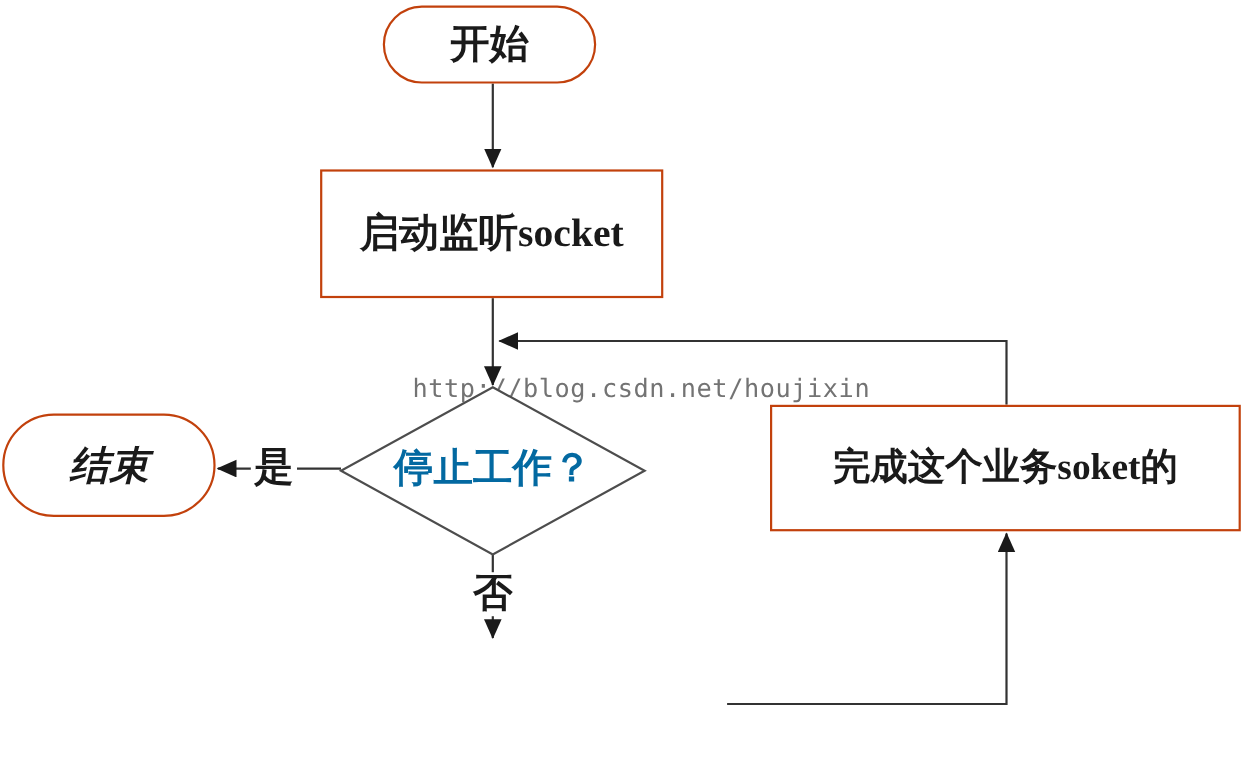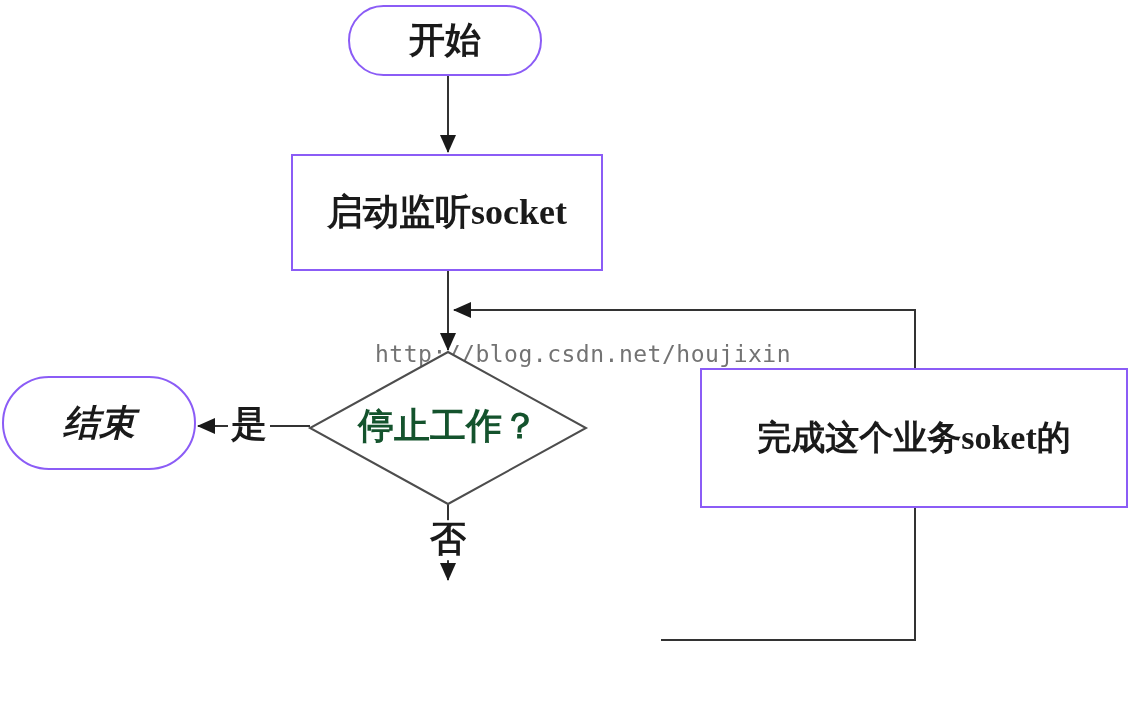--- a/index.html
+++ b/index.html
@@ -32,47 +32,47 @@
     stroke: #4d4d4d;
     stroke-width: 2;
   }
   marker path { fill: #1a1a1a; }
 
   .node {
     position: absolute;
     z-index: 3;
     box-sizing: border-box;
     background: #ffffff;
-    border: 2px solid #8b5cf6;
+    border: 2px solid #c2410c;
     display: flex;
     align-items: center;
     justify-content: center;
     text-align: center;
     color: #1a1a1a;
     font-weight: bold;
     font-size: 36px;
     line-height: 1.25;
   }
   .stadium { border-radius: 999px; }
 
   .node-start  { left: 348px; top: 5px;   width: 194px; height: 71px; }
   .node-listen { left: 291px; top: 154px; width: 312px; height: 117px; justify-content: center; }
   .node-end    { left: 2px;   top: 376px; width: 194px; height: 94px; font-style: italic; }
   .node-accept { left: 233px; top: 582px; width: 428px; height: 116px; font-size: 35px; }
-  .node-rpc    { left: 700px; top: 368px; width: 428px; height: 140px; font-size: 34px; flex-direction: column; line-height: 1.32; }
+  .node-rpc    { left: 700px; top: 368px; width: 428px; height: 115px; font-size: 34px; flex-direction: column; line-height: 1.32; }
 
   .diamond-label {
     position: absolute;
     z-index: 4;
     left: 448px;
     top: 428px;
     transform: translate(-50%, -54%);
     font-weight: bold;
     font-size: 36px;
-    color: #14532d;
+    color: #0369a1;
     white-space: nowrap;
   }
 
   .edge-label {
     position: absolute;
     z-index: 4;
     transform: translate(-50%, -50%);
     background: #ffffff;
     padding: 0 3px;
     font-weight: bold;

